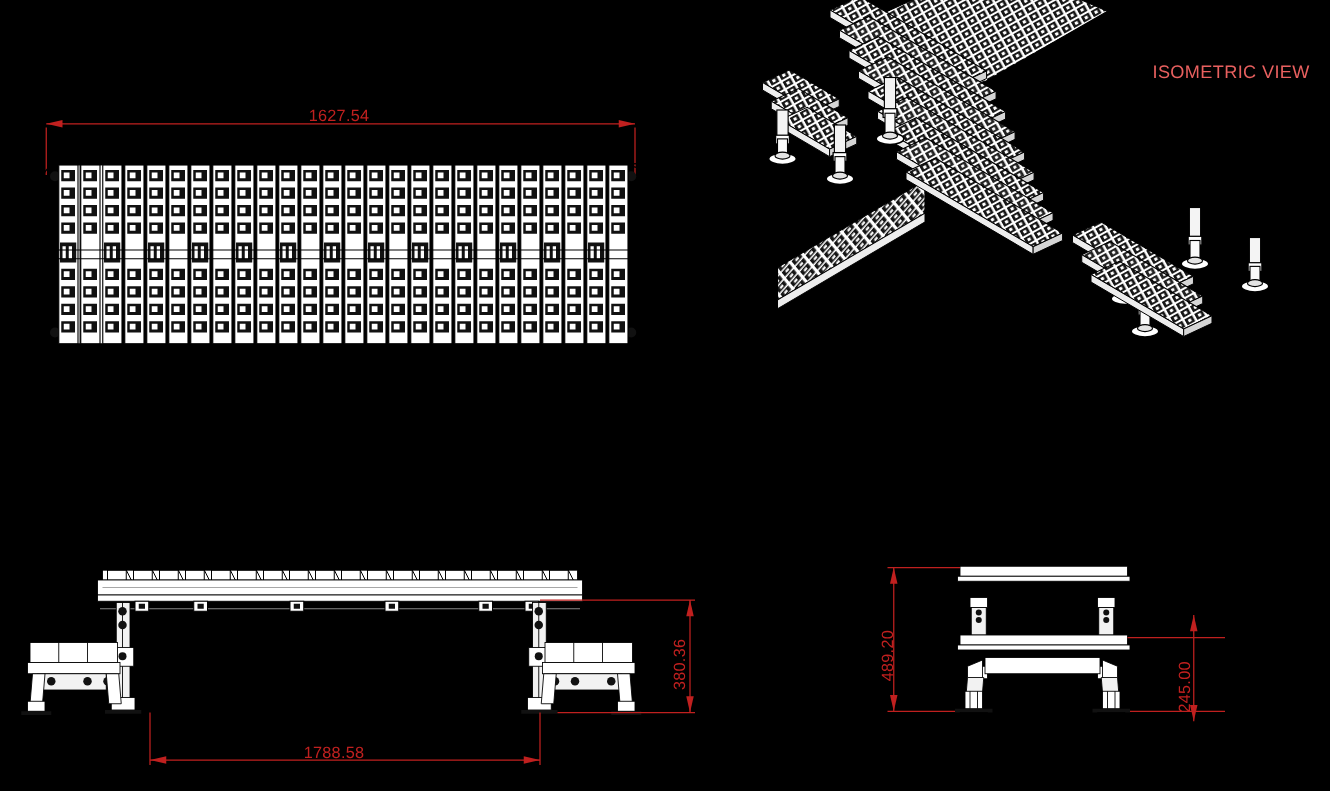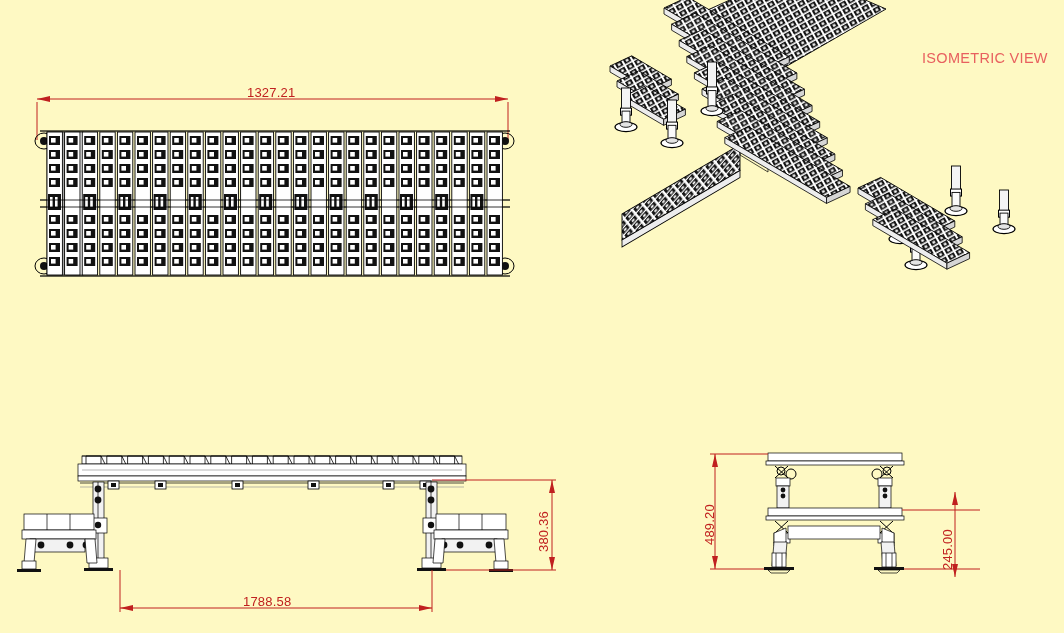--- a/index.html
+++ b/index.html
@@ -7,21 +7,21 @@
     padding: 0;
     background: #ffffff;
   }
   body {
     font-family: "Liberation Sans", sans-serif;
   }
   #sheet {
     position: relative;
     width: 1064px;
     height: 633px;
-    background: #fef9c3;
+    background: #000000;
     overflow: hidden;
   }
   .view {
     position: absolute;
   }
   svg { display: block; overflow: visible; }
 
   .dim-text {
     position: absolute;
     color: #c0201f;
@@ -1076,15 +1076,15 @@
         <line class="dim-ext" x1="214" y1="139" x2="290" y2="139"></line>
         <line class="dim-line" x1="265" y1="62" x2="265" y2="147"></line>
         <polygon class="dim-arrow" points="265,62 262,75 268,75"></polygon>
         <polygon class="dim-arrow" points="265,147 262,134 268,134"></polygon>
       </g>
     </svg>
     <div class="dim-text vert" style="left:12px; top:115px; transform:rotate(-90deg);">489.20</div>
     <div class="dim-text vert" style="left:250px; top:140px; transform:rotate(-90deg);">245.00</div>
   </div>
 
-  <div class="dim-text" style="left:247px; top:85px;">1327.21</div>
+  <div class="dim-text" style="left:247px; top:85px;">1627.54</div>
 
 </div>
 
 </body></html>

